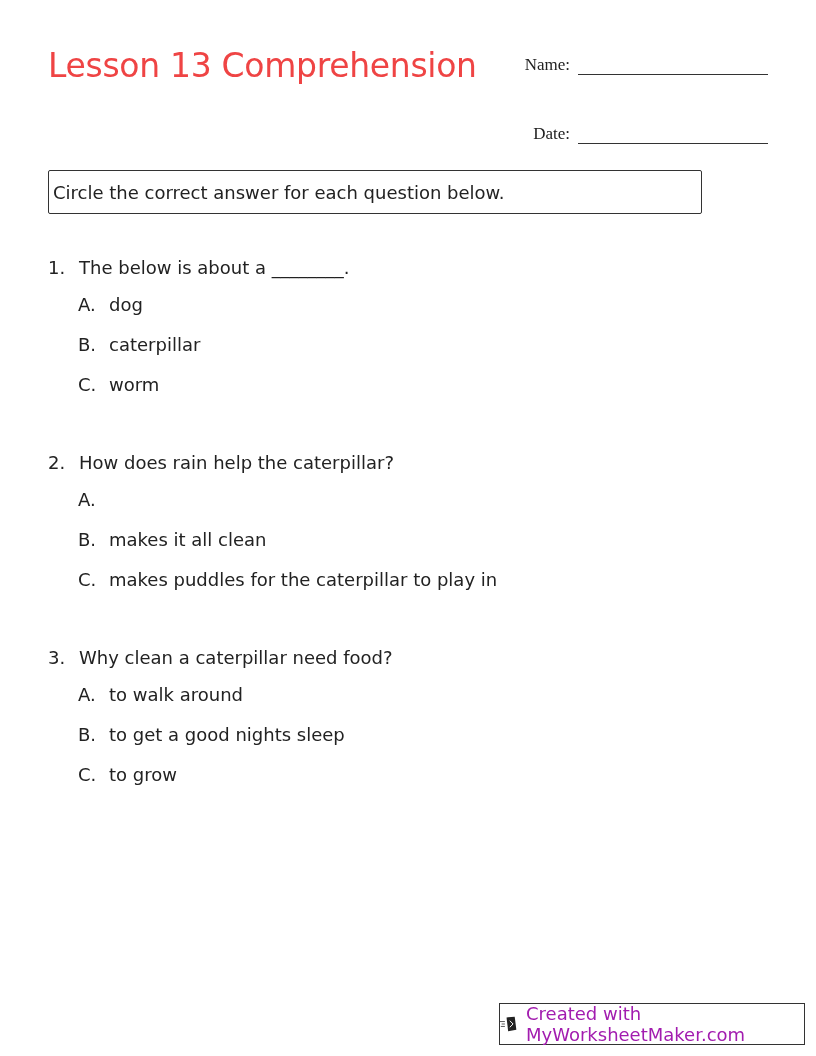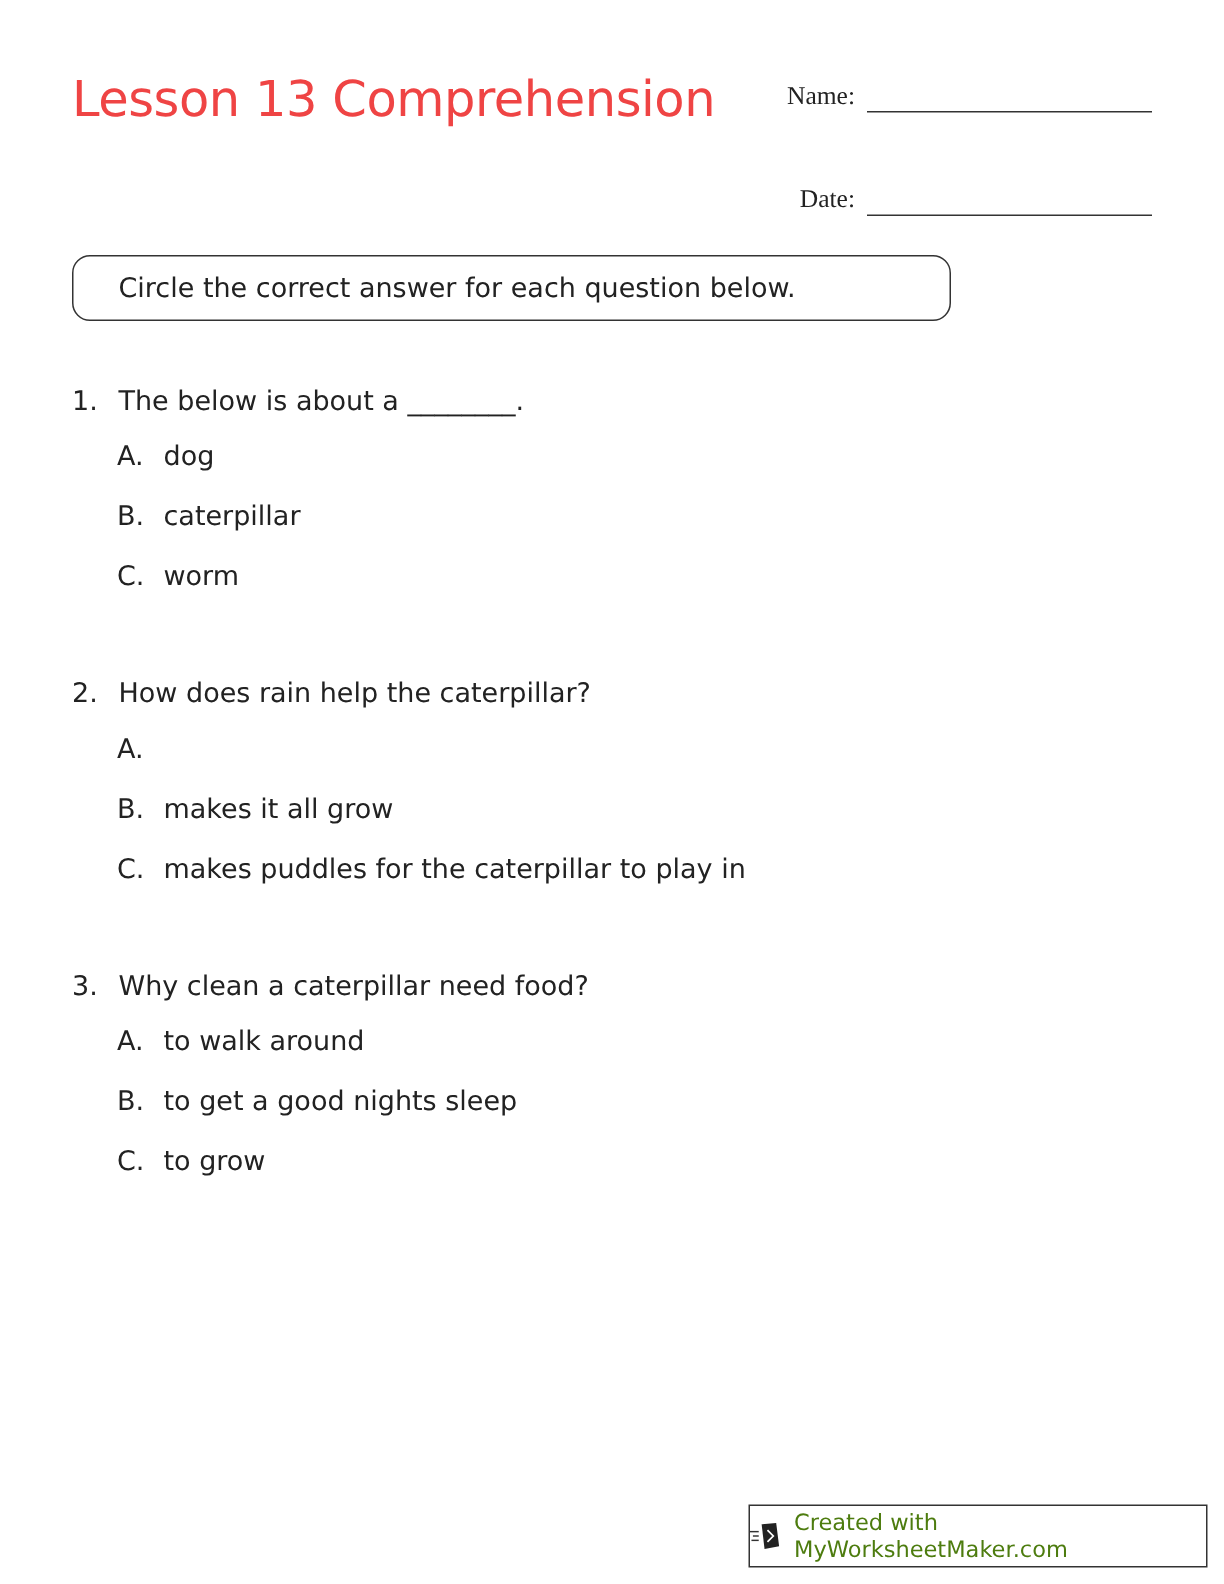--- a/index.html
+++ b/index.html
@@ -1,30 +1,30 @@
 <!DOCTYPE html>
 <html><head>
 <meta charset="utf-8">
 <style>
   html, body { margin: 0; padding: 0; background: #ffffff; }
   body { width: 816px; height: 1056px; position: relative; overflow: hidden; color: #222; font-family: "DejaVu Sans", sans-serif; }
   .title { position: absolute; left: 48px; top: 46px; font-size: 33px; font-weight: normal; color: #ef4444; letter-spacing: -0.3px; }
-  .field { position: absolute; display: flex; align-items: flex-start; font-family: "Liberation Serif", serif; font-size: 17px; color: #222; }
+  .field { position: absolute; display: flex; align-items: center; font-family: "Liberation Serif", serif; font-size: 17px; color: #222; }
   .field .lbl { text-align: right; width: 62px; margin-right: 8px; }
   .field .line { width: 190px; border-bottom: 1.5px solid #333; height: 20px; }
   .name-field { left: 508px; top: 54px; }
   .date-field { left: 508px; top: 92px; margin-top: 31px; }
-  .instructions { position: absolute; left: 48px; top: 170px; width: 586px; height: 44px; box-sizing: border-box; border: 1.5px solid #333; border-radius: 12px; padding-left: 30px; display: flex; align-items: center; font-size: 18px; color: #222; }
+  .instructions { position: absolute; left: 48px; top: 170px; width: 654px; height: 44px; box-sizing: border-box; border: 1.5px solid #333; border-radius: 2px; padding-left: 4px; display: flex; align-items: center; font-size: 18px; color: #222; }
   .question { position: absolute; left: 48px; font-size: 18px; color: #222; }
   .qrow { display: flex; }
   .qnum { width: 31px; }
   .choices { margin-left: 30px; margin-top: 16px; }
   .choice { display: flex; height: 40px; }
   .cletter { width: 31px; }
-  .credit { position: absolute; left: 499px; top: 1003px; width: 306px; height: 42px; box-sizing: border-box; border: 1.5px solid #333; display: flex; align-items: center; justify-content: center; font-size: 15px; color: #4d7c0f; }
+  .credit { position: absolute; left: 499px; top: 1003px; width: 306px; height: 42px; box-sizing: border-box; border: 1.5px solid #333; display: flex; align-items: center; justify-content: center; font-size: 18px; color: #a21caf; }
   .credit svg { margin-right: 8px; }
 </style>
 </head>
 <body>
 
 <div class="title">Lesson 13 Comprehension</div>
 
 <div class="field name-field">
   <span class="lbl">Name:</span>
   <span class="line"></span>
@@ -63,21 +63,21 @@
   <div class="qrow">
     <span class="qnum">2.</span>
     <span>How does rain help the caterpillar?</span>
   </div>
   <div class="choices">
     <div class="choice">
         <span class="cletter">A.</span>
       </div>
     <div class="choice">
         <span class="cletter">B.</span>
-        <span>makes it all grow</span>
+        <span>makes it all clean</span>
       </div>
     <div class="choice">
         <span class="cletter">C.</span>
         <span>makes puddles for the caterpillar to play in</span>
       </div>
   </div>
 </div>
 
 <div class="question" style="top:647px;">
   <div class="qrow">

